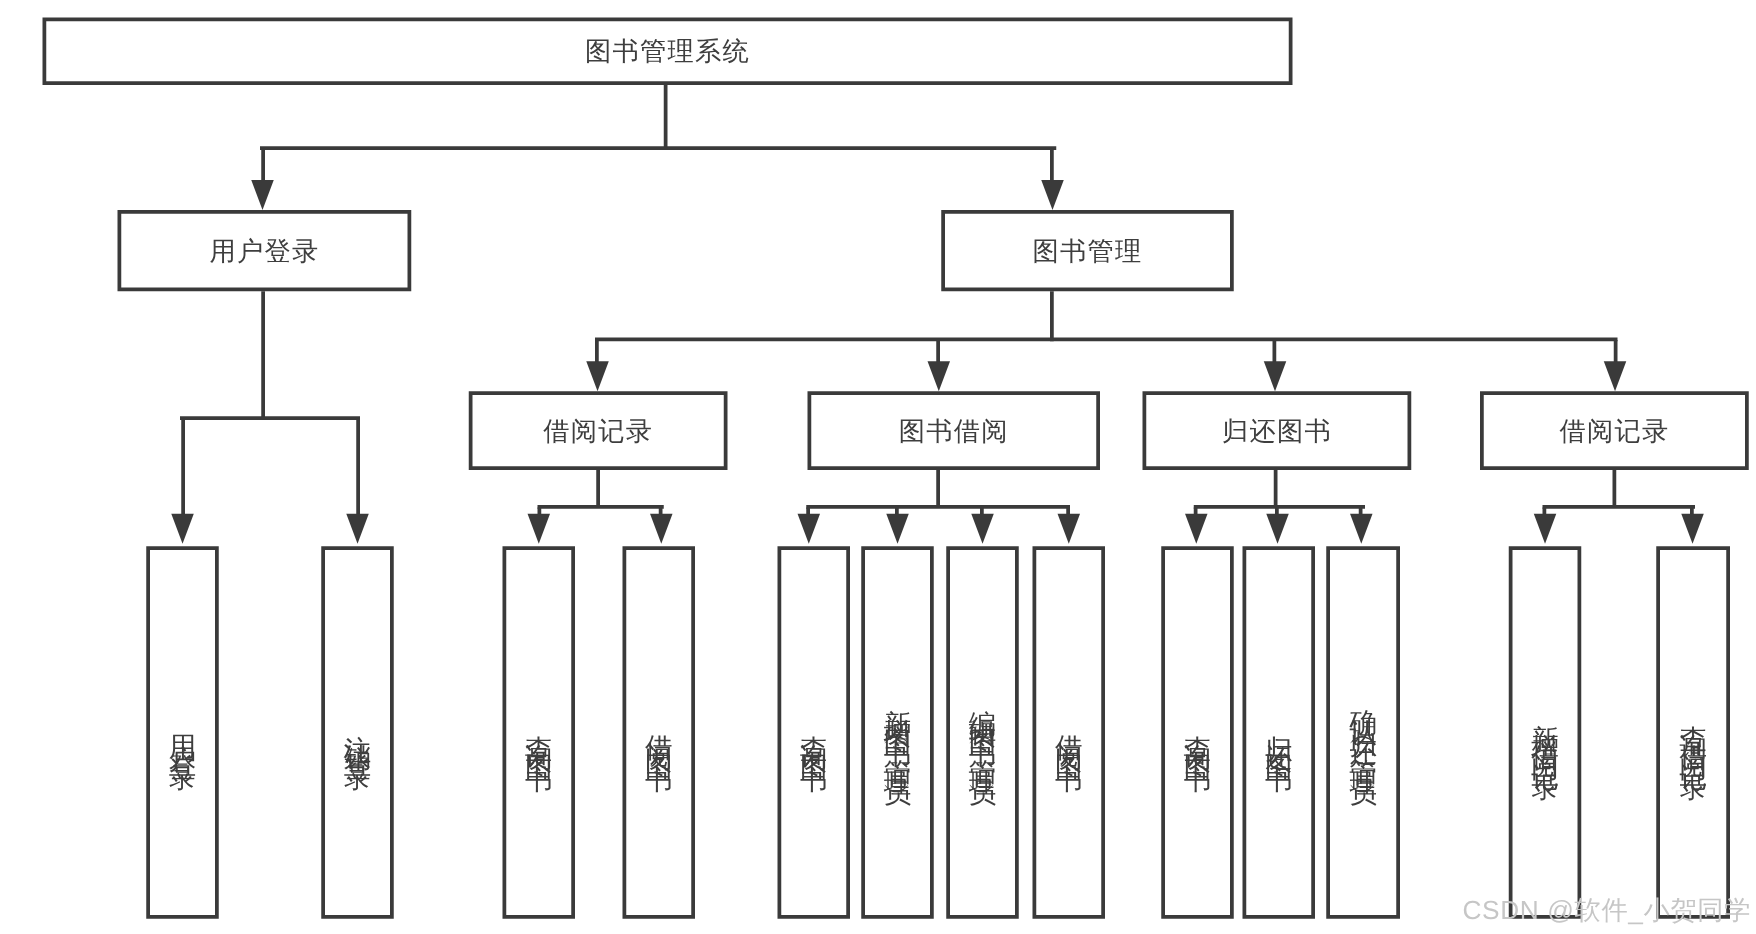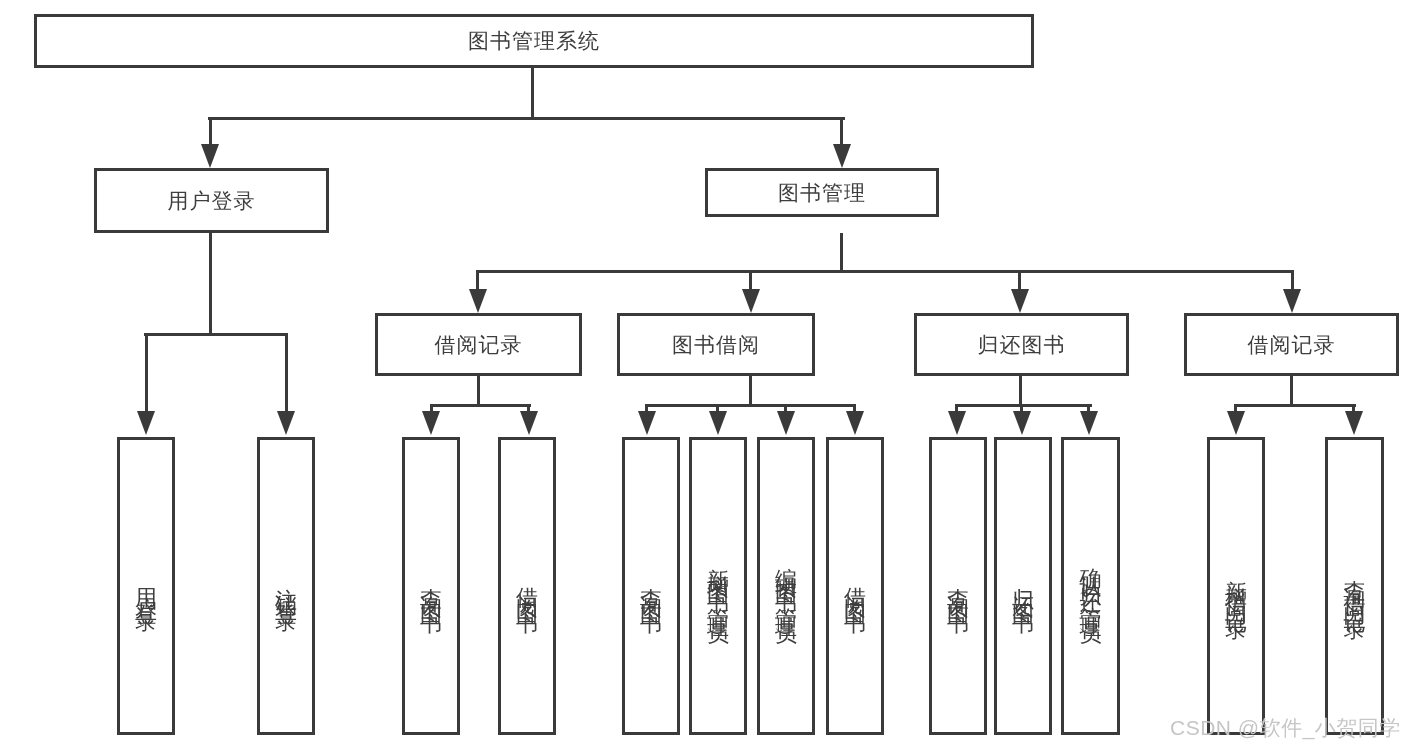--- a/index.html
+++ b/index.html
@@ -47,21 +47,21 @@
   <div class="vline" style="left:519px;top:68px;height:52px"></div>
   <div class="hline" style="left:196px;top:117px;width:637px"></div>
   <div class="vline" style="left:197px;top:119px;height:30px"></div>
   <div class="arrow" style="left:189px;top:144px"></div>
   <div class="vline" style="left:828px;top:119px;height:30px"></div>
   <div class="arrow" style="left:821px;top:144px"></div>
 
   <div class="box" style="left:82px;top:168px;width:235px;height:65px">
     <span>用户登录</span>
   </div>
-  <div class="box" style="left:693px;top:168px;width:234px;height:49px">
+  <div class="box" style="left:741px;top:168px;width:234px;height:65px">
     <span>图书管理</span>
   </div>
 
   <div class="vline" style="left:197px;top:233px;height:102px"></div>
   <div class="hline" style="left:132px;top:333px;width:144px"></div>
   <div class="vline" style="left:133px;top:335px;height:78px"></div>
   <div class="arrow" style="left:125px;top:411px"></div>
   <div class="vline" style="left:273px;top:335px;height:78px"></div>
   <div class="arrow" style="left:265px;top:411px"></div>
 
@@ -72,21 +72,21 @@
   <div class="vline" style="left:737px;top:272px;height:22px"></div>
   <div class="arrow" style="left:730px;top:289px"></div>
   <div class="vline" style="left:1006px;top:272px;height:22px"></div>
   <div class="arrow" style="left:999px;top:289px"></div>
   <div class="vline" style="left:1279px;top:272px;height:22px"></div>
   <div class="arrow" style="left:1271px;top:289px"></div>
 
   <div class="box" style="left:363px;top:313px;width:207px;height:63px">
     <span>借阅记录</span>
   </div>
-  <div class="box" style="left:605px;top:313px;width:198px;height:63px">
+  <div class="box" style="left:634px;top:313px;width:234px;height:63px">
     <span>图书借阅</span>
   </div>
   <div class="box" style="left:902px;top:313px;width:215px;height:63px">
     <span>归还图书</span>
   </div>
   <div class="box" style="left:1172px;top:313px;width:215px;height:63px">
     <span>借阅记录</span>
   </div>
 
   <div class="vline" style="left:465px;top:376px;height:30px"></div>

